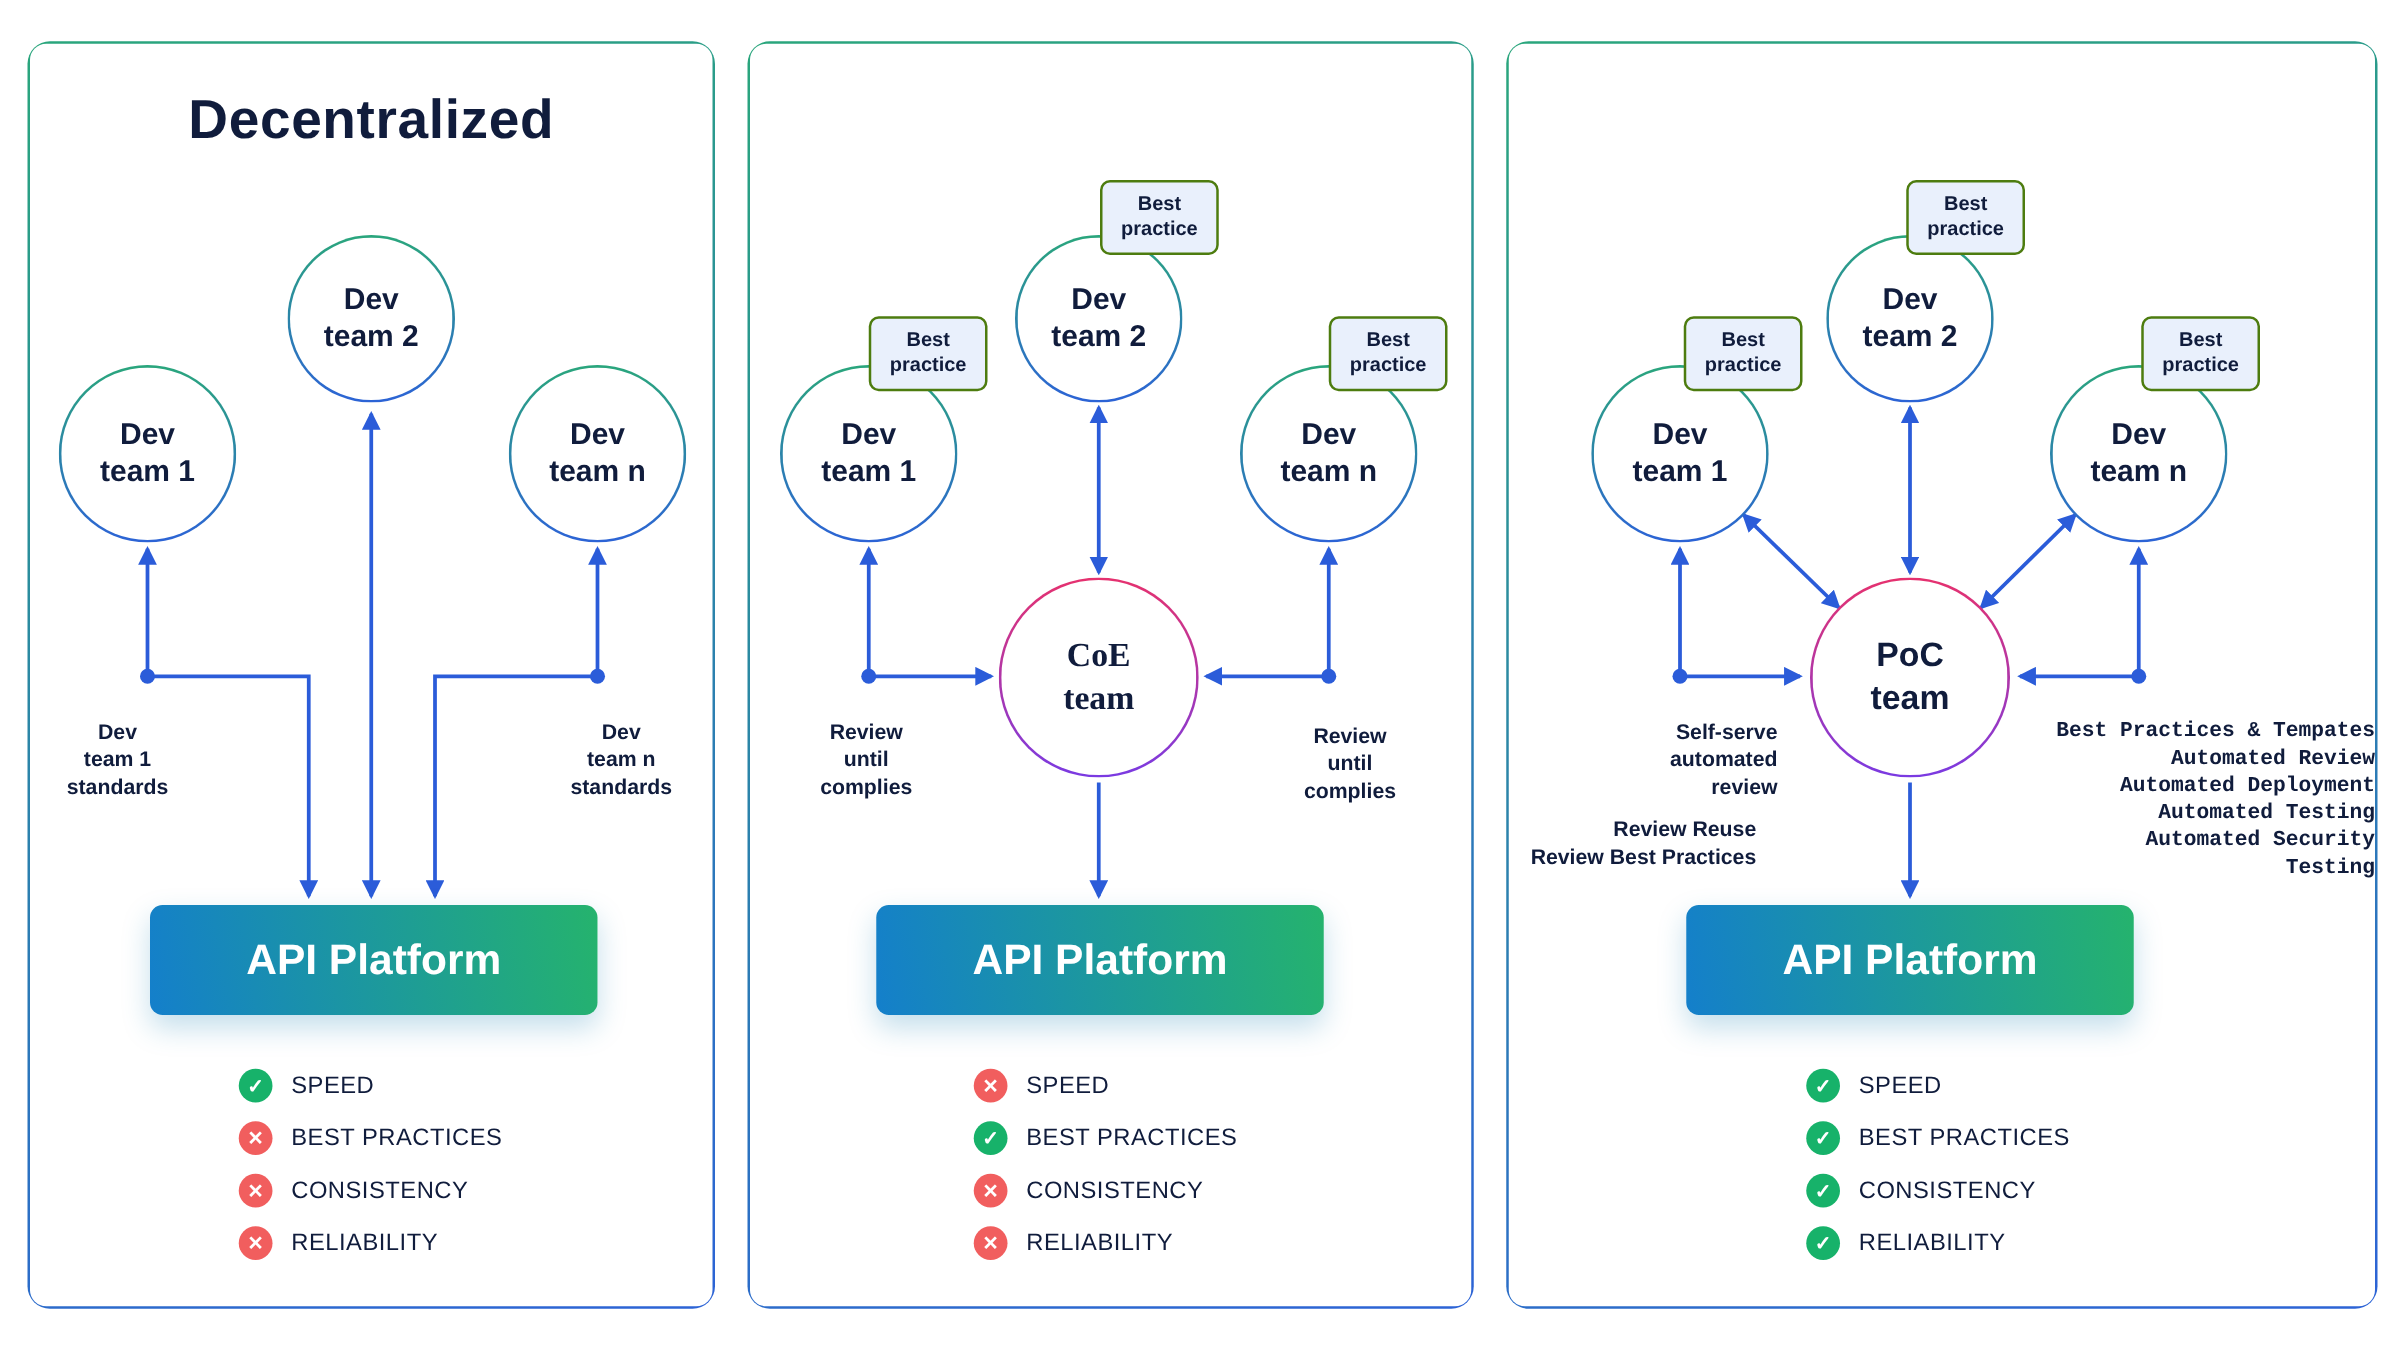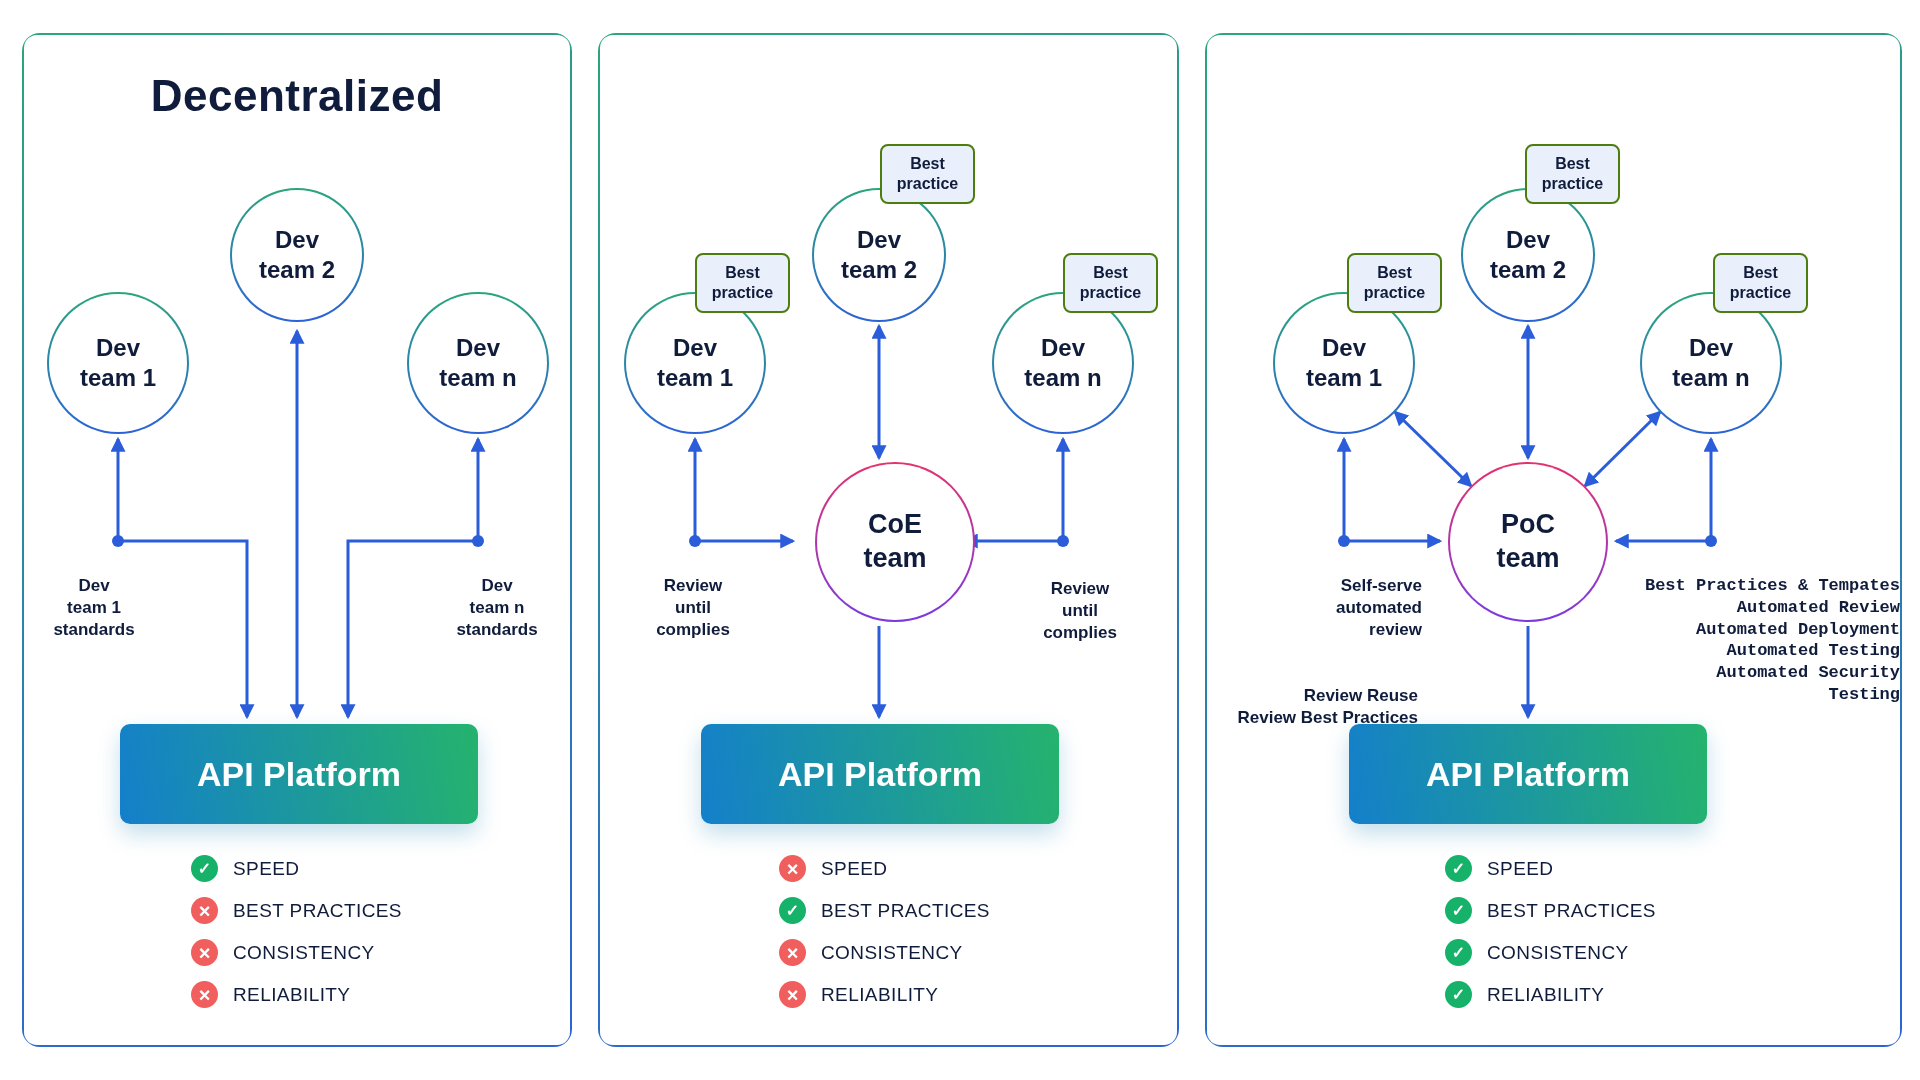--- a/index.html
+++ b/index.html
@@ -80,21 +80,21 @@
     line-height: 1.3;
     white-space: pre-line;
     text-align: center;
     z-index: 2;
   }
   .annotation.align-right { text-align: right; }
   .annotation.align-left  { text-align: right; font-family: Liberation Mono, monospace; }
   .platform {
     position: absolute;
     top: 689px;
-    height: 100px;
+    height: 88px;
     border-radius: 10px;
     background: linear-gradient(80deg, #147fcb 0%, #25b36d 100%);
     display: flex; align-items: center; justify-content: center;
     color: #ffffff;
     font-size: 34px;
     font-weight: 700;
     box-shadow: 0 10px 22px rgba(24, 128, 180, 0.25);
   }
   .checklist {
     position: absolute;
@@ -203,21 +203,21 @@
 team 1</span>
     </div>
     <div class="circle small" style="left:212px; top:153px;">
       <span>Dev
 team 2</span>
     </div>
     <div class="circle med" style="left:392px; top:257px;">
       <span>Dev
 team n</span>
     </div>
-    <div class="circle center" style="left:215px; top:427px;">
+    <div class="circle center" style="left:199px; top:427px;font-family:Liberation Serif, serif;">
       <span>CoE
 team</span>
     </div>
 
     <div class="badge" style="left:95px; top:218px;">Best practice</div>
     <div class="badge" style="left:280px; top:109px;">Best practice</div>
     <div class="badge" style="left:463px; top:218px;">Best practice</div>
 
     <div class="annotation" style="left:33px; top:540px; width:120px;">Review
 until
@@ -282,21 +282,21 @@
 team</span>
     </div>
 
     <div class="badge" style="left:140px; top:218px;">Best practice</div>
     <div class="badge" style="left:318px; top:109px;">Best practice</div>
     <div class="badge" style="left:506px; top:218px;">Best practice</div>
 
     <div class="annotation align-right" style="left:65px; top:540px; width:150px;">Self-serve
 automated
 review</div>
-    <div class="annotation align-right" style="left:21px; top:618px; width:190px;margin-top:32px;">Review Reuse
+    <div class="annotation align-right" style="left:8px; top:618px; width:190px;">Review Reuse
 Review Best Practices</div>
     <div class="annotation align-left" style="left:429px; top:540px; width:264px; line-height:1.28;">Best Practices &amp; Tempates
 Automated Review
 Automated Deployment
 Automated Testing
 Automated Security Testing</div>
 
     <div class="platform" style="left:142px; width:358px;">
       <span>API Platform</span>
     </div>

